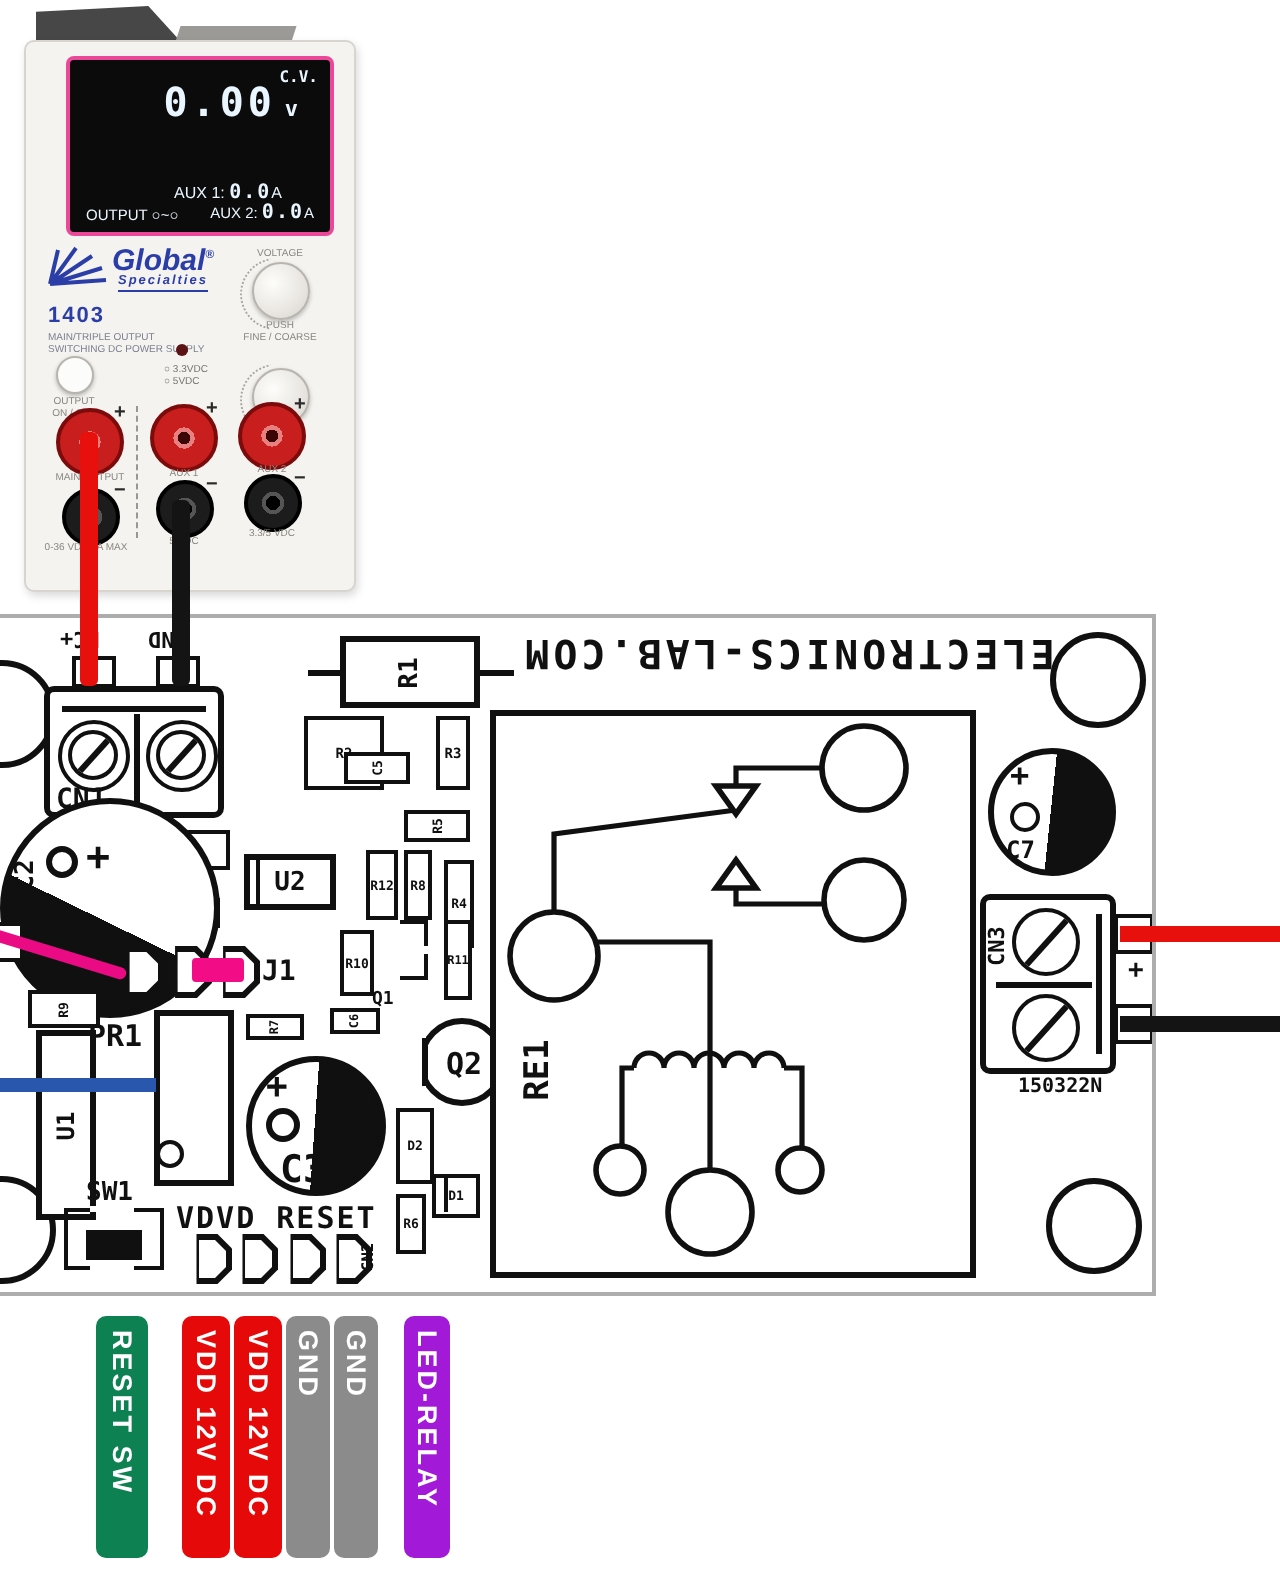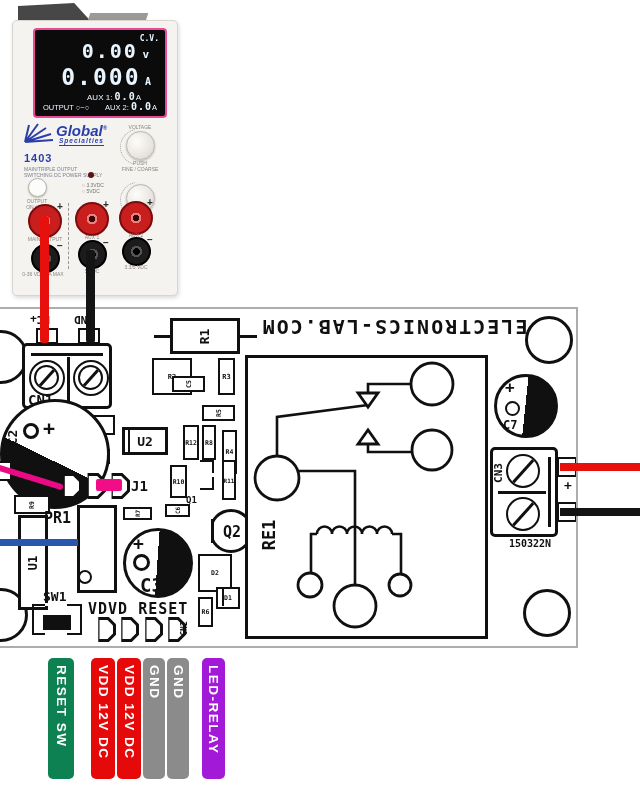--- a/index.html
+++ b/index.html
@@ -47,24 +47,20 @@
     <div class="abs" style="left:18px;top:3px;width:78px;height:24px;background:#474747;clip-path:polygon(0 12%,72% 0,100% 100%,0 100%)"></div>
     <div class="abs" style="left:88px;top:13px;width:58px;height:14px;background:#9C9A96;transform:skewX(-18deg)"></div>
     <div class="psu-body"></div>
 
     <div class="abs" style="left:33px;top:28px;width:130px;height:86px;background:#0B0B0C;border:2px solid #ec4899;border-radius:4px;color:#EAF6FF">
       <div class="abs lcd-seg" style="right:6px;top:4px;font-size:8px;letter-spacing:0">C.V.</div>
       <div class="abs" style="right:14px;top:9px">
         <span class="lcd-seg" style="font-size:20px">0.00</span>
         <span class="lcd-seg" style="font-size:11px">v</span>
       </div>
-      <div class="abs" style="right:12px;top:34px">
-        <span class="lcd-seg" style="font-size:23px">0.000</span>
-        <span class="lcd-seg" style="font-size:10px">A</span>
-      </div>
       <div class="abs" style="right:24px;top:61px;font-size:8px">
         <span>AUX 1:</span>
         <span class="lcd-seg" style="font-size:10px;letter-spacing:1px">0.0</span><span>A</span>
       </div>
       <div class="abs" style="left:8px;right:8px;bottom:4px;display:flex;justify-content:space-between;font-size:7.5px;align-items:flex-end">
         <span>
           <span>OUTPUT</span>
           <span>○~○</span>
         </span>
         <span>
@@ -244,21 +240,21 @@
     </div>
     <div class="abs" style="left:204px;top:200px;width:9px;height:44px;background:#fff"></div>
     <div class="line" style="left:211px;top:210px;width:2.5px;height:24px"></div>
 
     <div class="cap" style="left:123px;top:219px;width:70px;height:70px;background:linear-gradient(94deg,#fff 49%,#101010 49%)">
       <div class="silk" style="left:7px;top:2px;font-size:18px">+</div>
       <div class="abs" style="left:7px;top:23px;width:17px;height:17px;border:3px solid #101010;border-radius:50%;background:#fff;box-sizing:border-box"></div>
       <div class="silk" style="left:14px;top:43px;font-size:19px">C3</div>
     </div>
 
-    <div class="cbox" style="left:198px;top:245px;width:34px;height:38px">
+    <div class="cbox" style="left:198px;top:245px;width:19px;height:38px">
         <span style="font-size:6.5px">D2</span>
       </div>
     <div class="cbox" style="left:198px;top:288px;width:15px;height:30px">
         <span style="font-size:6.5px">R6</span>
       </div>
     <div class="cbox" style="left:216px;top:278px;width:24px;height:22px">
       <div class="line" style="left:4px;top:0;width:2px;height:17px"></div>
       <span style="font-size:6.5px">D1</span>
     </div>
 

